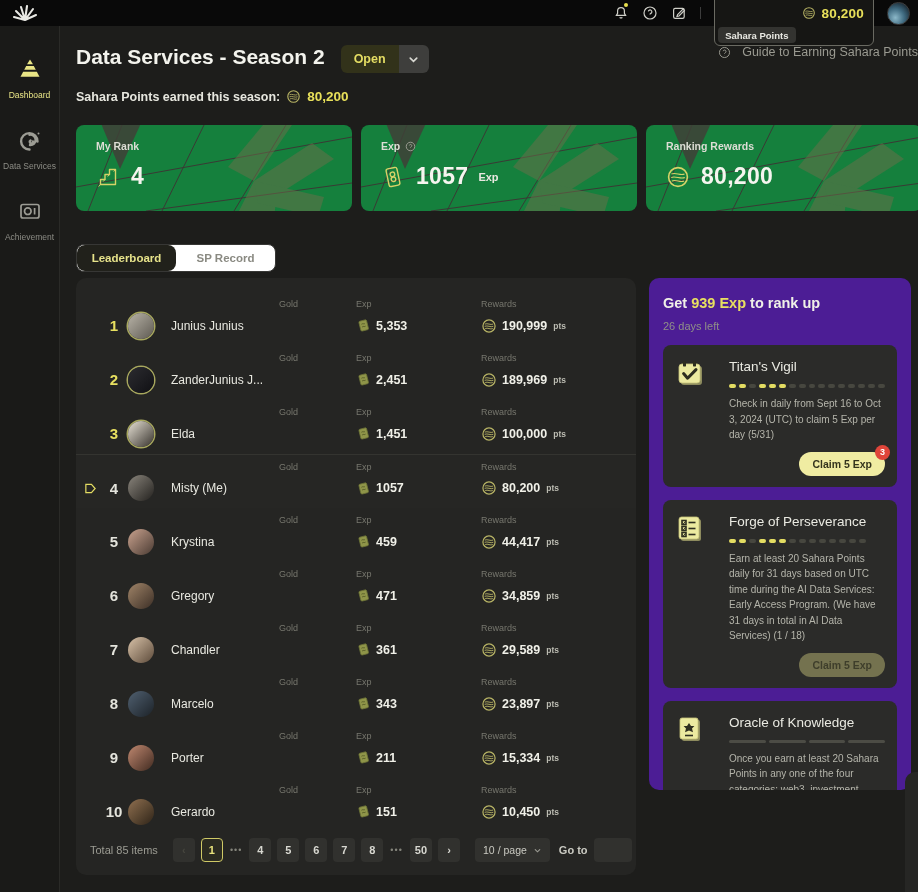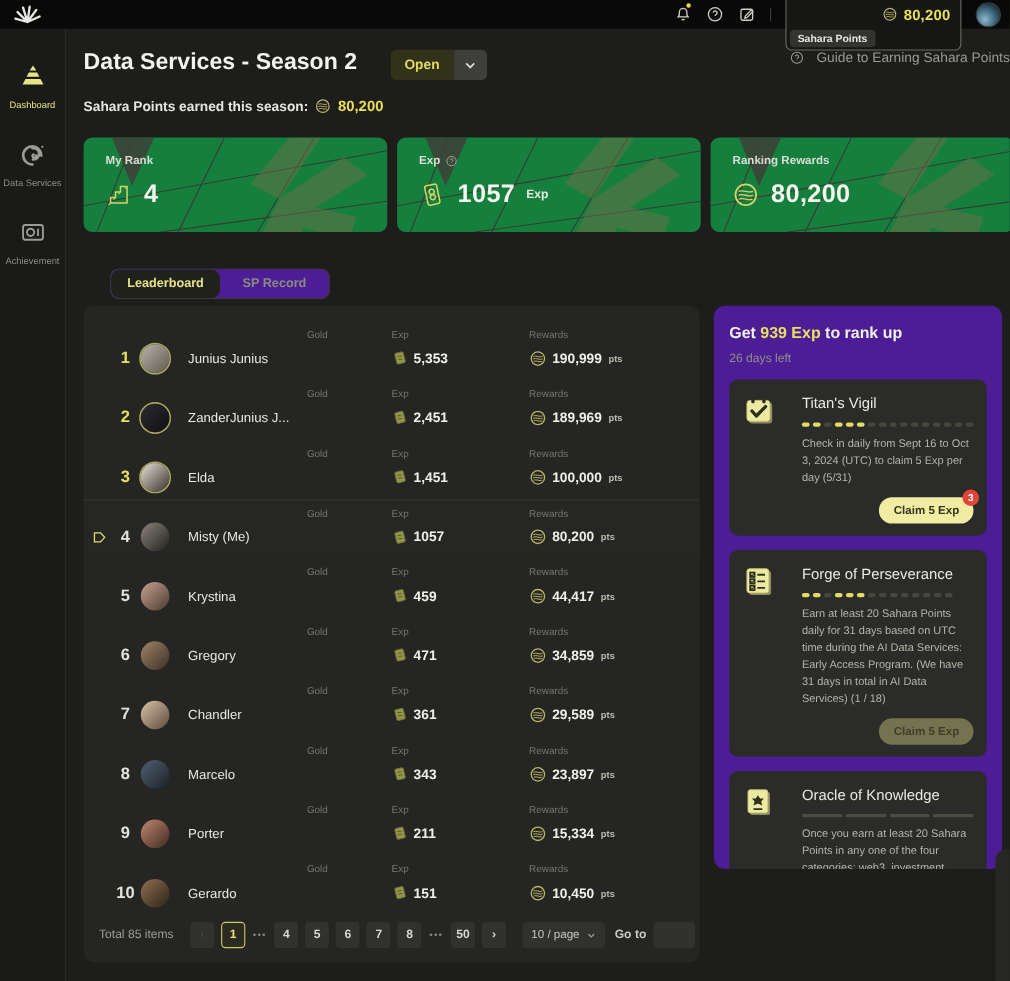--- a/index.html
+++ b/index.html
@@ -29,21 +29,21 @@
            padding-top:30px;gap:27px;box-sizing:border-box;border-right:1px solid #2a2a27;}
   .sb-item{display:flex;flex-direction:column;align-items:center;gap:8px;width:100%;cursor:pointer;}
   .sb-ic{width:26px;height:26px;}
   .sb-lbl{font-size:8.5px;color:#8c8c85;white-space:nowrap;}
   .sb-item.active .sb-lbl{color:#e9e586;}
 
   
   .main{position:absolute;left:61px;top:26px;right:0;bottom:0;background:#1d1d1b;}
   .title-row{position:absolute;left:15px;top:19px;right:0;display:flex;align-items:flex-start;}
   .page-title{font-size:21px;font-weight:bold;color:#f3f3ed;}
-  .open-select{display:flex;margin-left:30px;border-radius:6px;overflow:hidden;cursor:pointer;}
+  .open-select{display:flex;margin-left:16px;border-radius:6px;overflow:hidden;cursor:pointer;}
   .open-select .open{background:#32321a;color:#e4dd63;font-size:12.5px;font-weight:bold;padding:7px 13px;}
   .open-select .chev{background:#3e3e3c;width:30px;display:flex;align-items:center;justify-content:center;}
   .guide-link{margin-left:auto;color:#9a9a91;font-size:12.5px;display:flex;gap:11px;align-items:center;
               white-space:nowrap;cursor:pointer;margin-right:0px;}
 
   .season-line{position:absolute;left:15px;top:63px;display:flex;align-items:center;gap:6px;
                font-size:12.5px;font-weight:bold;color:#e6e6de;}
   .season-line .val{color:#e8e05a;font-size:13.5px;}
 
   
@@ -51,22 +51,22 @@
   .stat-card{width:276px;height:86px;border-radius:8px;background:#15803d;position:relative;
              overflow:hidden;flex:none;text-align:right;}
   .stat-card .art{position:absolute;inset:0;width:100%;height:100%;}
   .stat-label{position:absolute;left:20px;top:15px;font-size:10.5px;font-weight:bold;color:#dddd d5;
               color:#ddddd5;display:flex;gap:5px;align-items:center;}
   .stat-value-row{position:absolute;left:19px;top:38px;display:flex;align-items:center;gap:10px;}
   .stat-value{font-size:23px;font-weight:bold;color:#f5f5ef;letter-spacing:.3px;}
   .stat-suffix{font-size:11px;font-weight:bold;color:#e8e8e0;}
 
   
-  .tabs{position:absolute;left:15px;top:218px;display:flex;background:#4c1d95;border:1px solid #373735;
-        border-radius:8px;overflow:hidden;margin-left:24px;}
+  .tabs{position:absolute;left:15px;top:218px;display:flex;background:#ffffff;border:1px solid #373735;
+        border-radius:8px;overflow:hidden;}
   .tab{width:99px;padding:7px 0;text-align:center;font-size:11.5px;font-weight:bold;color:#8a8a82;cursor:pointer;}
   .tab.active{background:#21211b;color:#e6e28a;border-radius:8px;}
 
   
   .lb-panel{position:absolute;left:15px;top:252px;width:560px;height:597px;background:#252523;
             border-radius:10px;box-sizing:border-box;padding-top:14px;}
   .lb-row{position:relative;height:54px;display:grid;
           grid-template-columns:16px 28px 40px 111px 77px 125px 1fr;
           align-items:center;padding:13px 0 0 8px;box-sizing:border-box;}
   .lb-row.me{border-top:1px solid #343430;background:#262624;}

